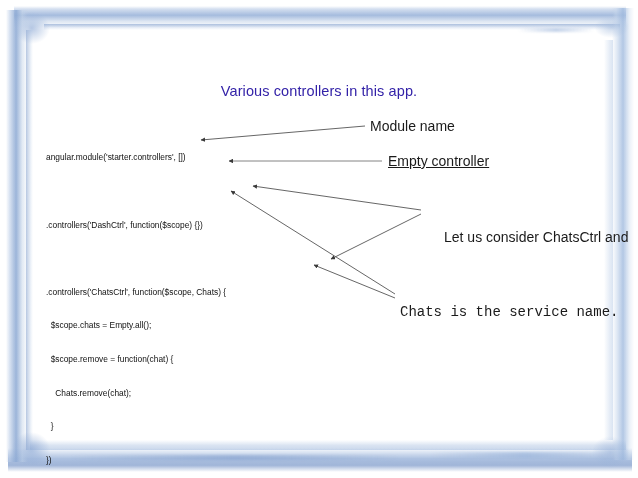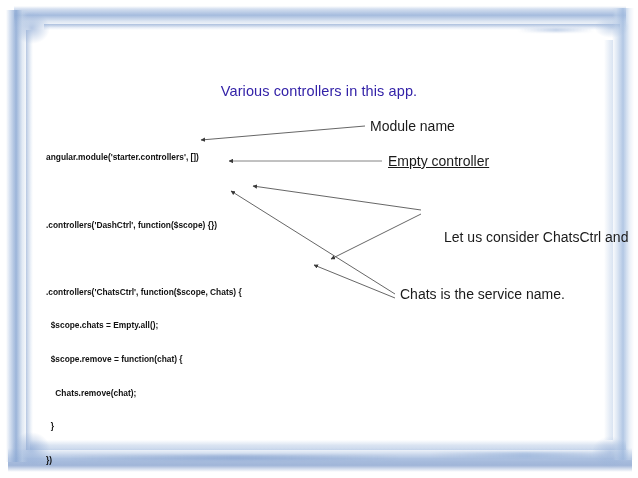--- a/index.html
+++ b/index.html
@@ -151,36 +151,36 @@
     position: absolute;
     left: 46px;
     top: 130px;
     width: 330px;
     font-family: "Liberation Sans", sans-serif;
     font-size: 8.4px;
     line-height: 11.2px;
     color: #111111;
     white-space: pre;
   }
-  .code-line { white-space: pre; height: 11.2px; font-weight: bold; }
+  .code-line { white-space: pre; height: 11.2px; }
   .code-gap  { height: 11.2px; }
 
   
   .note {
     position: absolute;
     color: #1a1a1a;
     font-family: "Liberation Sans", sans-serif;
     font-size: 14px;
     line-height: 15px;
     white-space: pre;
   }
   .note-module   { left: 370px; top: 119px; }
   .note-empty    { left: 388px; top: 154px; text-decoration: underline; }
   .note-consider { left: 428px; top: 200px; margin-left: 16px; }
-  .note-service  { left: 400px; top: 287px; }
+  .note-service  { left: 400px; top: 305px; font-family: Liberation Mono, monospace; }
 
   
   .connectors {
     position: absolute;
     left: 0; top: 0;
     width: 638px; height: 478px;
     pointer-events: none;
   }
 </style>
 </head>

